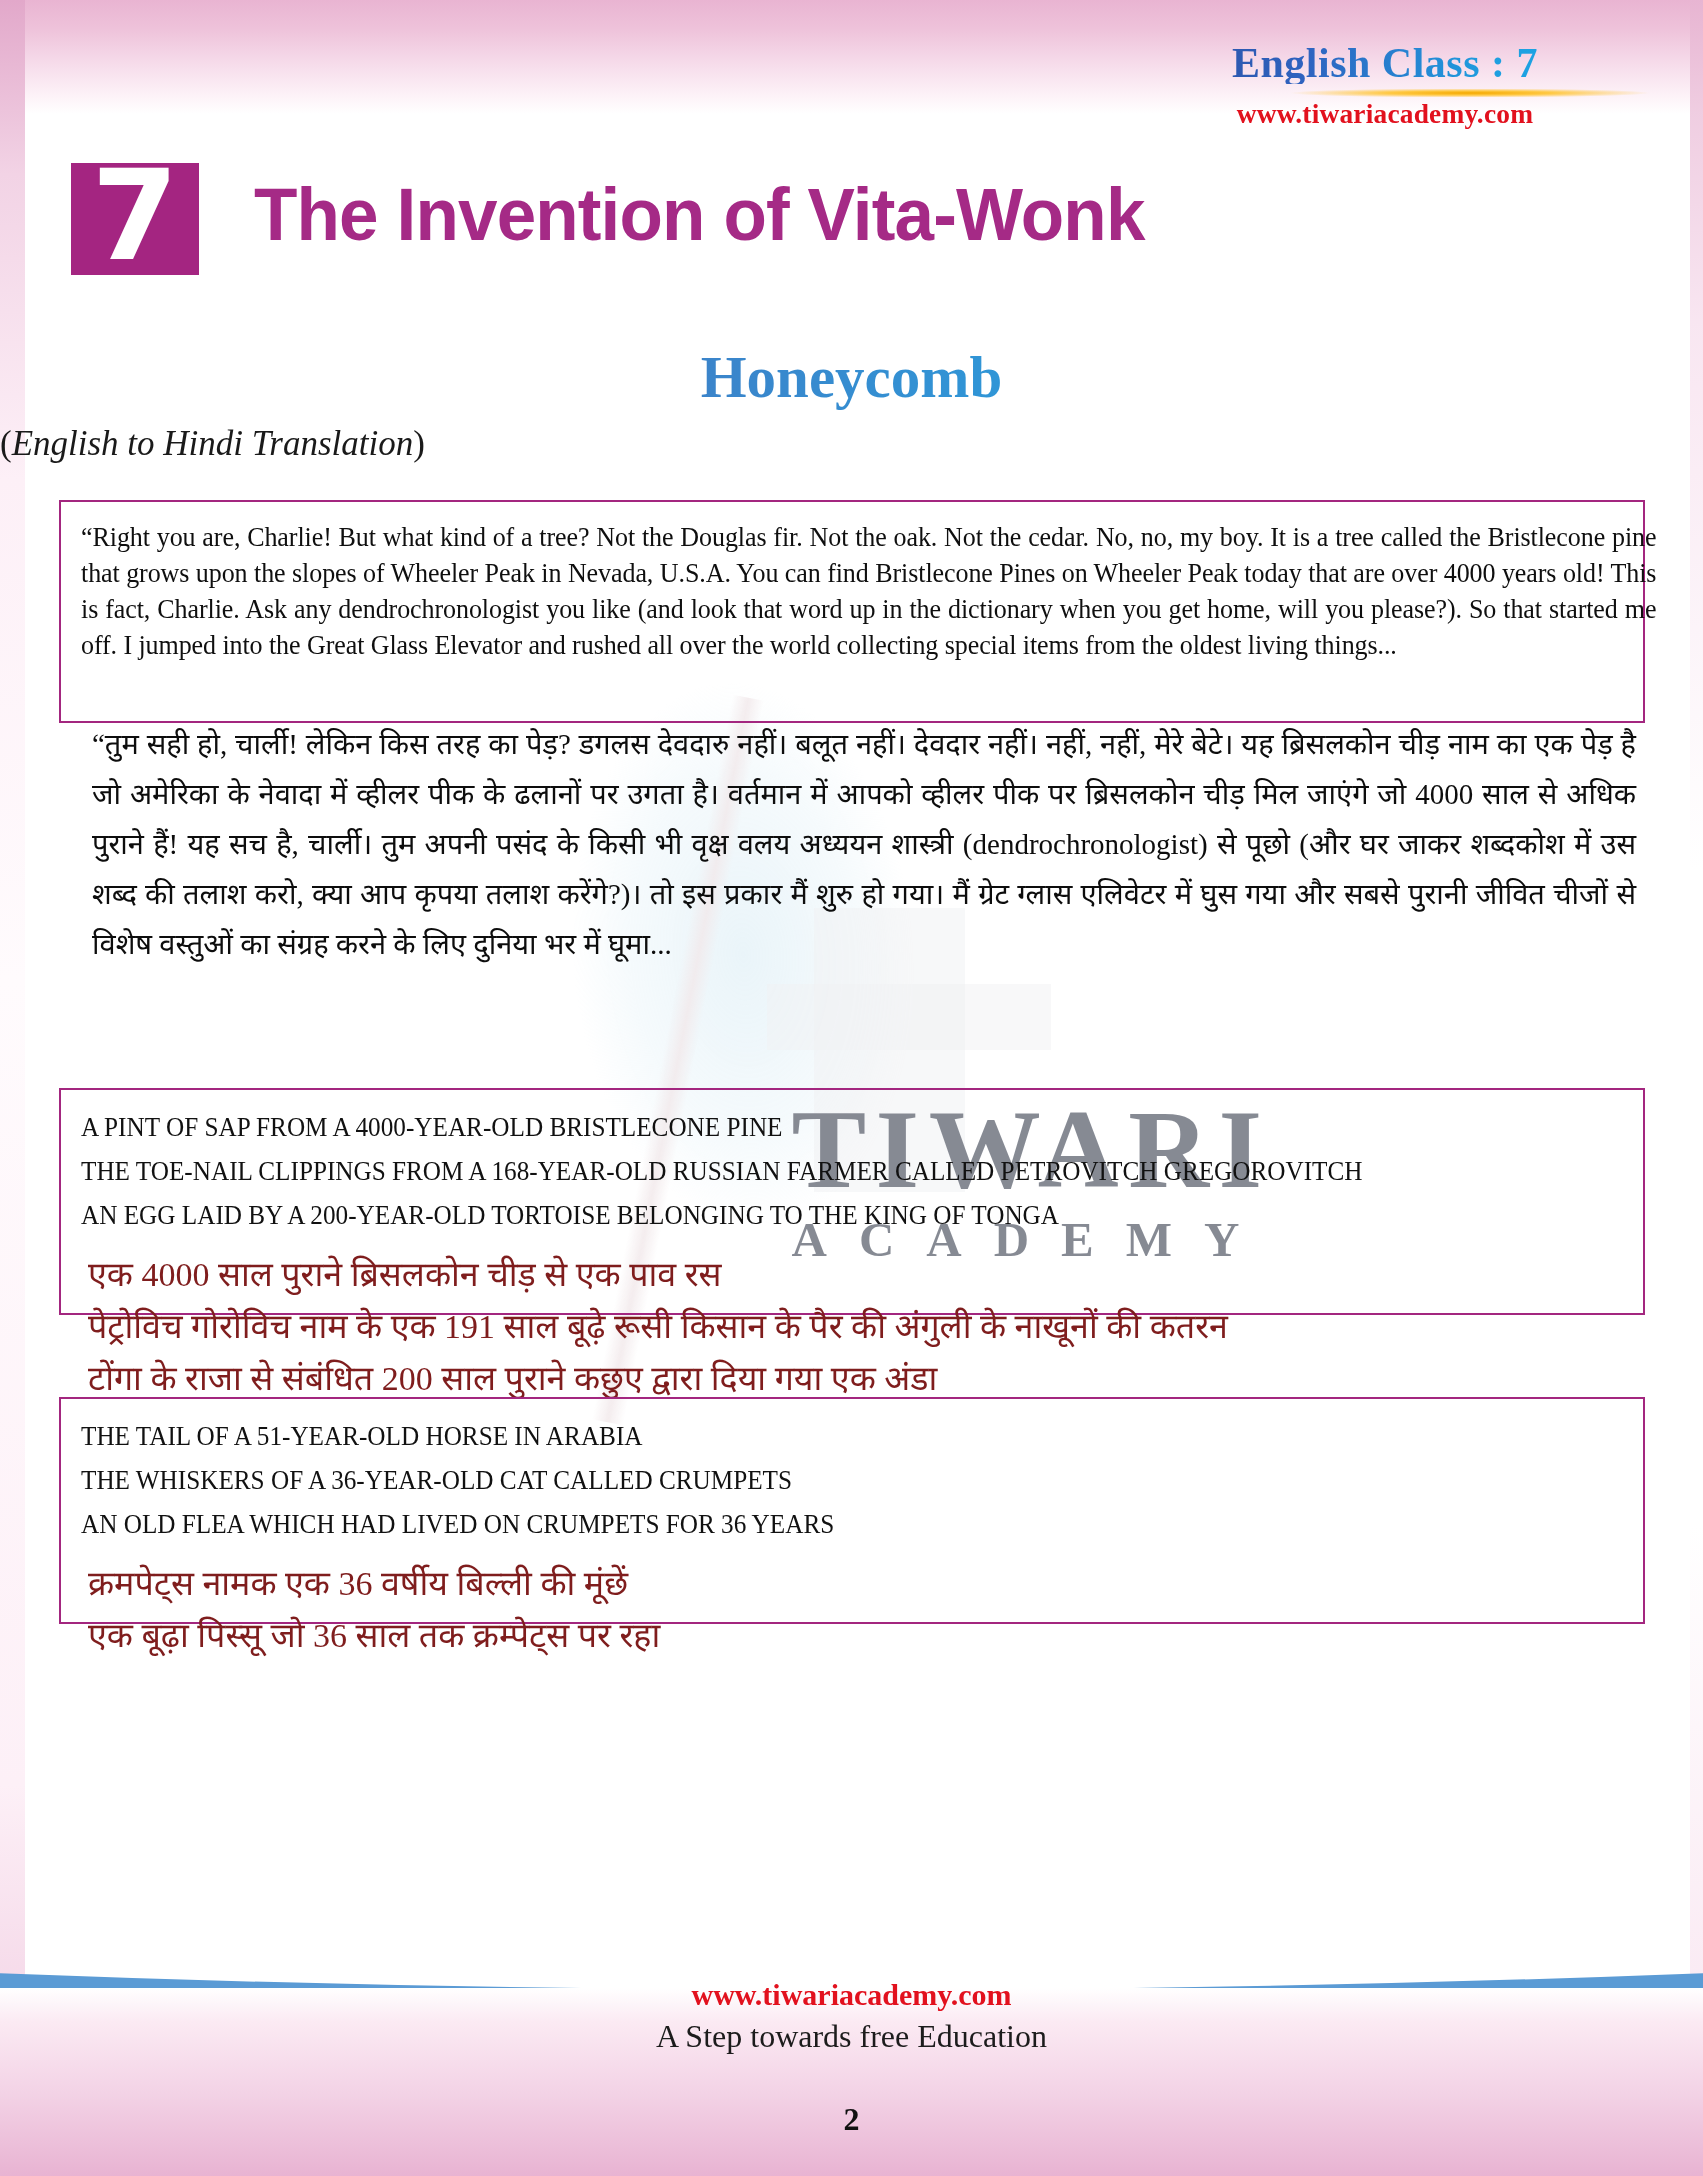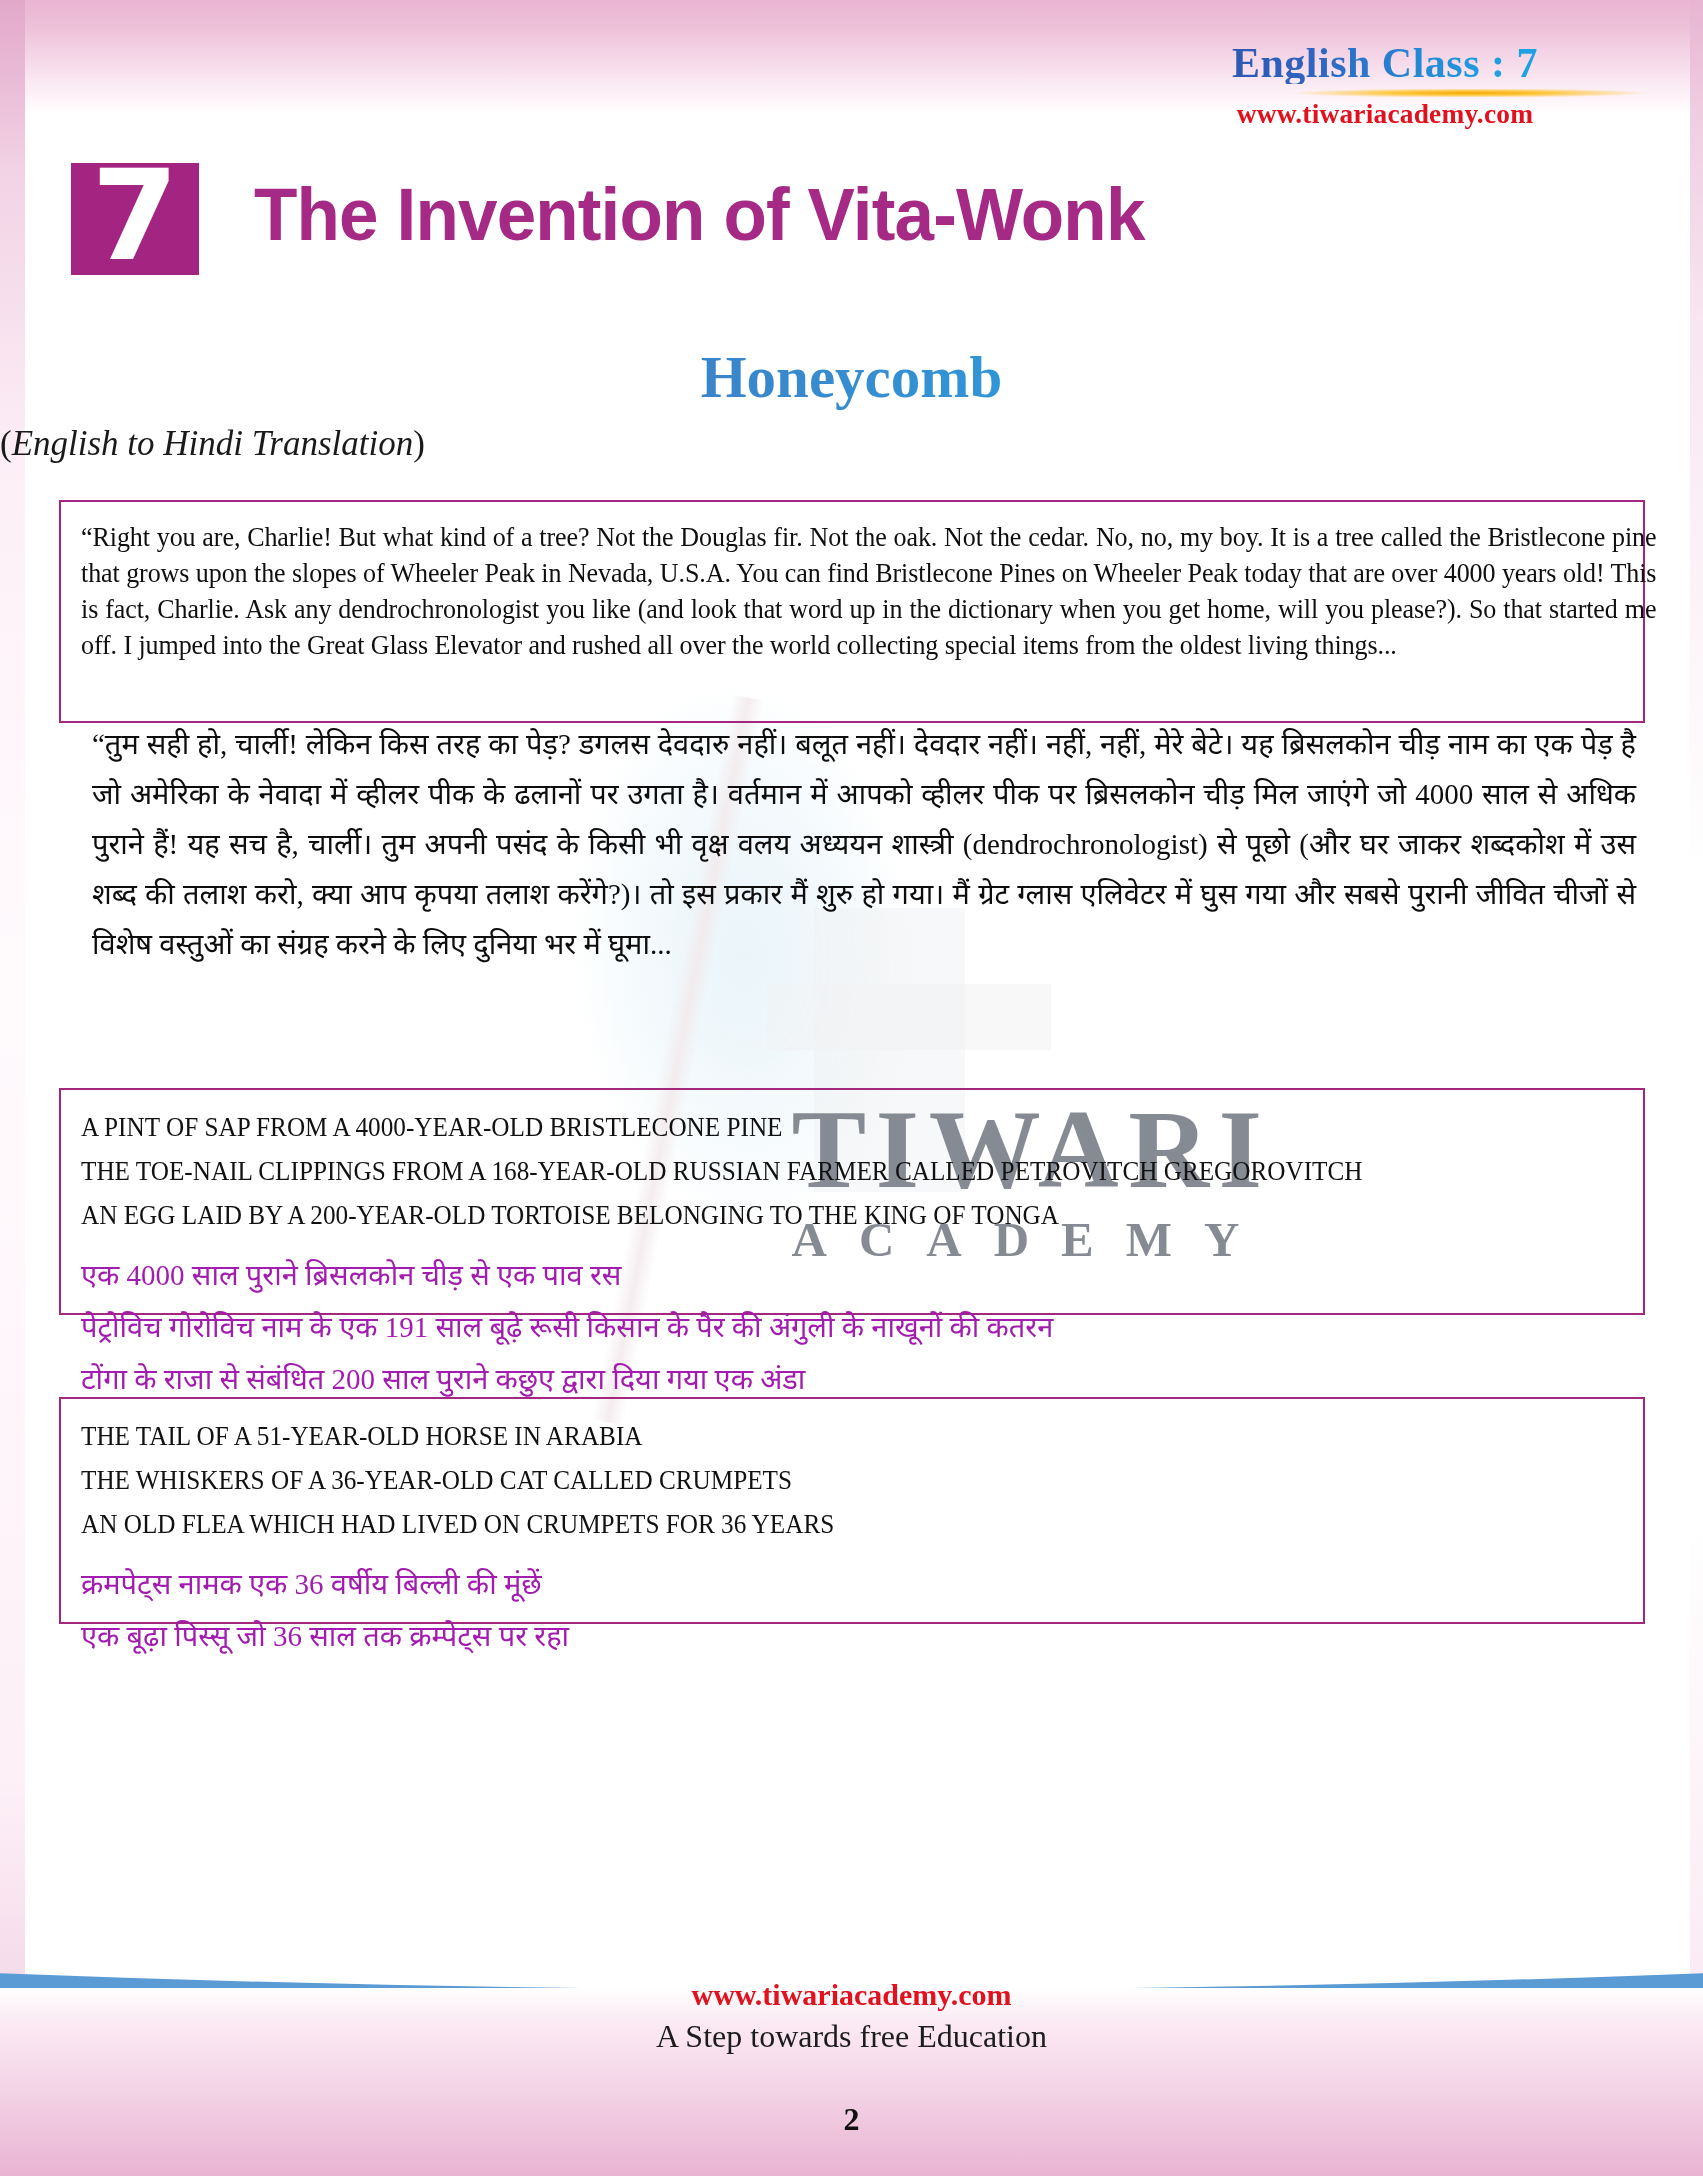--- a/index.html
+++ b/index.html
@@ -259,26 +259,26 @@
     font-family: "Liberation Serif", serif;
     font-size: 28px;
     line-height: 44px;
     color: #111111;
     transform: scaleX(.9);
     transform-origin: left top;
     white-space: nowrap;
   }
   .list-hi {
     position: absolute;
-    left: 81px;
+    left: 88px;
     width: 1552px;
     font-family: "Liberation Serif", serif;
-    font-size: 29px;
+    font-size: 34px;
     line-height: 52px;
-    color: #a21caf;
+    color: #7f1d1d;
     white-space: nowrap;
   }
   #items1-en { top: 1105px; }
   #items1-hi { top: 1249px; }
   #items2-en { top: 1414px; }
   #items2-hi { top: 1558px; }
 
   .footer {
     position: absolute;
     left: 0; right: 0;

